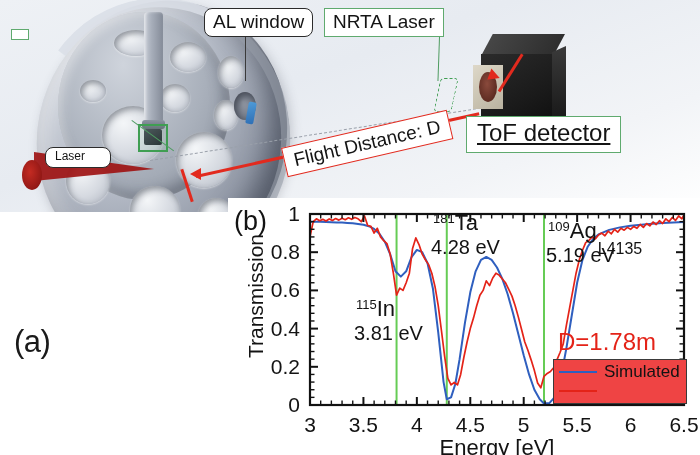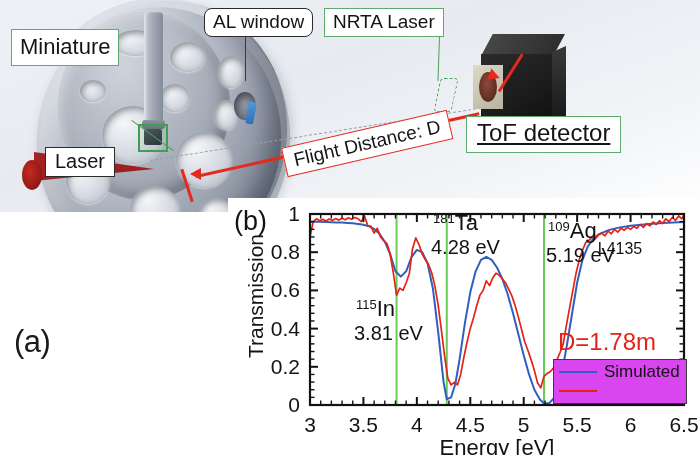--- a/index.html
+++ b/index.html
@@ -190,21 +190,21 @@
     left: -72px; top: 86px;
     width: 200px;
     transform: rotate(-90deg);
     transform-origin: 50% 50%;
     text-align: center;
     font-size: 21px;
     color: #131313;
   }
   #legend-box {
     position: absolute;
-    background: #d946ef;
+    background: #ef4444;
     border: 1.4px solid #3a3a3a;
     padding: 2px 6px 3px 5px;
   }
   .legend-row { display: flex; align-items: center; height: 19px; }
   .legend-swatch { width: 38px; height: 0; border-top-width: 2.4px; border-top-style: solid; margin-right: 7px; }
   .legend-text { font-size: 17px; color: #131313; }
 </style>
 </head>
 <body>
 
@@ -256,25 +256,24 @@
       <div class="detector-side" style="left:89px; top:12px; width:14px; height:78px; clip-path:polygon(0 8%,100% 0,100% 92%,0 100%);"></div>
       <div class="detector-window" style="left:10px; top:31px; width:30px; height:44px;"></div>
       <div class="detector-window-in" style="left:16px; top:38px; width:18px; height:30px;"></div>
       <div class="red-ray" style="left:36px; top:56px; width:44px; height:3px; transform:rotate(-58deg);"></div>
       <div class="arrow-head" style="left:26px; top:36px; border-width:6px 0 6px 11px; border-left-color:#e22a1e; transform:rotate(20deg);"></div>
     </div>
 
     <div class="dashed-sample" style="left:437px; top:78px; width:18px; height:34px; transform:skewX(-12deg);"></div>
 
     <div class="callout green" style="left:11px; top:29px; font-size:19px; padding:4px 8px 5px 8px;">
-      <div style="font-size:22px; margin-top:1px;">Miniature</div>
     </div>
     <div class="leader green" style="left:132px; top:120px; width:52px; height:1.4px; transform:rotate(36deg);"></div>
 
-    <div class="callout black" style="left:45px; top:147px; font-size:20px; padding:2px 9px 4px 9px;">
+    <div class="callout black" style="left:45px; top:147px; font-size:12px; padding:2px 25px 4px 9px;border-radius:8px;">
       <span>Laser</span>
     </div>
 
     <div class="callout black" style="left:204px; top:8px; font-size:19px; padding:2px 8px 4px 8px;border-radius:8px;">
       <span>AL window</span>
     </div>
     <div class="leader black" style="left:246px; top:37px; width:44px; height:1.4px; transform:rotate(90deg);"></div>
 
     <div class="callout green" style="left:324px; top:8px; font-size:19px; padding:2px 8px 4px 8px;">
       <span>NRTA Laser</span>

